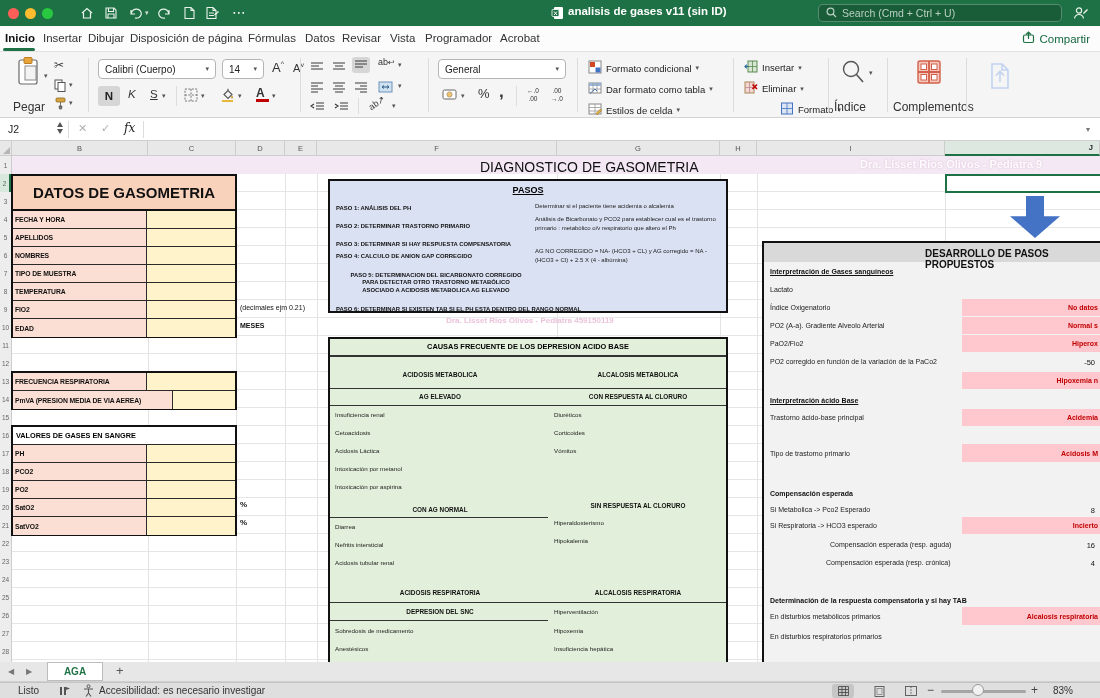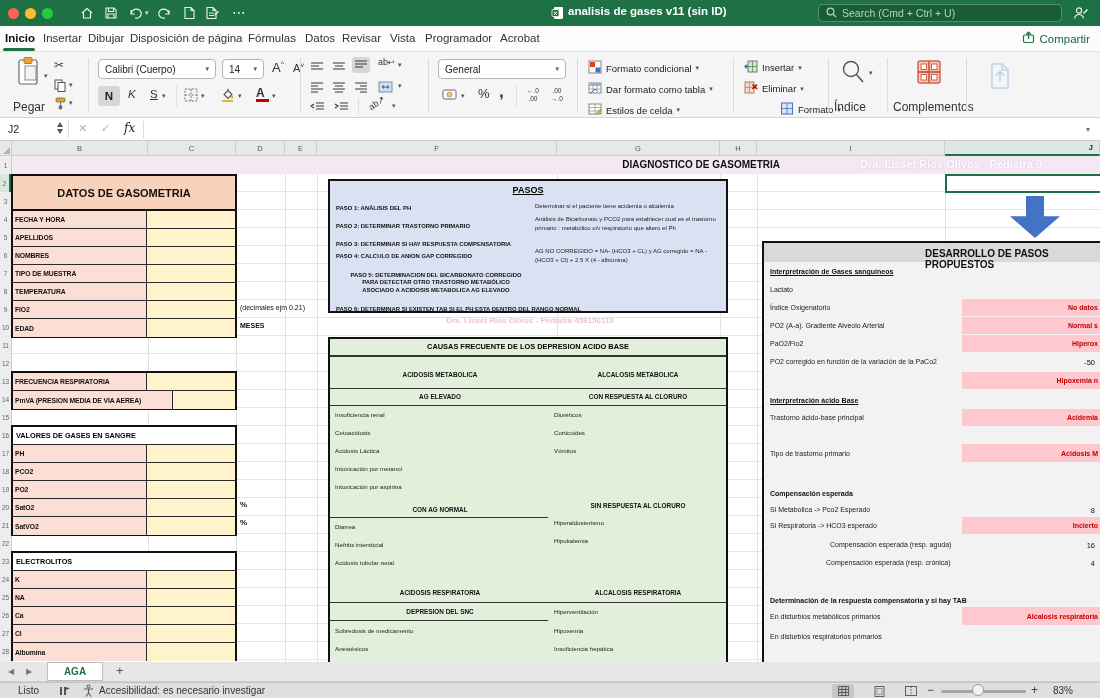--- a/index.html
+++ b/index.html
@@ -71,21 +71,21 @@
   .dsec{position:absolute;font-size:7px;font-weight:bold;color:#111;text-decoration:underline;}
   .dsecn{position:absolute;font-size:7px;font-weight:bold;color:#111;}
   .pk{position:absolute;left:962px;width:140px;height:17px;background:#FFC7CE;color:#C00000;font-weight:bold;font-size:7px;display:flex;align-items:center;justify-content:flex-end;padding-right:4px;box-sizing:border-box;}
   .dv{position:absolute;left:1040px;width:55px;text-align:right;font-size:7.5px;color:#111;}
   .bluearrow{left:1010px;top:196px;width:50px;height:42px;background:#4472C4;clip-path:polygon(32% 0,68% 0,68% 48%,100% 48%,50% 100%,0 48%,32% 48%);}
 
   
   .lavband{left:12px;top:156px;width:1088px;height:18px;background:#F3E8F3;}
   .wm-top{position:absolute;left:860px;top:158px;width:260px;font-size:11px;font-weight:bold;color:rgba(255,255,255,0.92);text-shadow:0 0 2px rgba(210,160,200,0.6);white-space:nowrap;overflow:hidden;}
   .wm-mid{position:absolute;left:395px;top:316px;width:270px;text-align:center;font-size:8px;font-weight:bold;color:#EBC3DC;white-space:nowrap;}
-  .sheettitle{position:absolute;left:480px;top:159px;width:300px;text-align:right;font-size:10px;font-weight:bold;color:#111;}
+  .sheettitle{position:absolute;left:480px;top:159px;width:300px;text-align:left;font-size:14px;font-weight:normal;color:#111;}
 
   
   .selcell{left:945px;top:174px;width:160px;height:19px;background:#fff;border:2px solid #1E7145;box-sizing:border-box;}
 
   
   .sheettabs{left:0;top:662px;width:1100px;height:20px;background:#E7E7E7;border-bottom:1px solid #cfcfcf;box-sizing:border-box;}
   .sheettab{position:absolute;left:47px;top:0;width:56px;height:19px;background:#fff;border:1px solid #bdbdbd;box-sizing:border-box;color:#217346;font-weight:bold;font-size:10px;display:flex;align-items:center;justify-content:center;}
   .statusbar{left:0;top:682px;width:1100px;height:16px;background:#DFDFDF;border-top:1px solid #c4c4c4;box-sizing:border-box;font-size:10px;color:#333;}
   .track{position:absolute;left:941px;top:7px;width:85px;height:3px;background:#a5a5a5;border-radius:2px;}
   .thumb{position:absolute;left:972px;top:1px;width:12px;height:12px;border-radius:50%;background:#f2f2f2;border:1px solid #9a9a9a;box-sizing:border-box;}
@@ -423,21 +423,21 @@
     <div class="rownum" style="top:486px;">28</div>
   </div>
 
   <div class="abs lavband"></div>
   <div class="sheettitle">DIAGNOSTICO DE GASOMETRIA</div>
   <div class="wm-top">Dra. Lisset Rios Olivos - Pediatra 9</div>
   <div class="abs selcell"></div>
   <div class="abs bluearrow"></div>
 
   <div class="ltwrap" style="top:174px;height:37px;background:#F9D2BC;border-width:2px;">
-    <div class="ctr b" style="height:33px;font-size:11px;color:#111;">DATOS DE GASOMETRIA</div>
+    <div class="ctr b" style="height:33px;font-size:15px;color:#111;">DATOS DE GASOMETRIA</div>
   </div>
   <div class="ltwrap" style="top:209px;height:129px;">
     <div class="ltrow">
         <div class="ltl">FECHA Y HORA</div>
         <div class="ltv"></div>
       </div>
     <div class="ltrow">
         <div class="ltl">APELLIDOS</div>
         <div class="ltv"></div>
       </div>
@@ -495,43 +495,20 @@
         <div class="ltv"></div>
       </div>
     <div class="ltrow last">
         <div class="ltl">SatVO2</div>
         <div class="ltv"></div>
       </div>
   </div>
   <div class="note b" style="left:240px;top:500px;font-size:8px;">%</div>
   <div class="note b" style="left:240px;top:518px;font-size:8px;">%</div>
 
-  <div class="ltwrap" style="top:551px;height:110px;">
-    <div class="lthead2">ELECTROLITOS</div>
-    <div class="ltrow">
-        <div class="ltl">K</div>
-        <div class="ltv"></div>
-      </div>
-    <div class="ltrow">
-        <div class="ltl">NA</div>
-        <div class="ltv"></div>
-      </div>
-    <div class="ltrow">
-        <div class="ltl">Ca</div>
-        <div class="ltv"></div>
-      </div>
-    <div class="ltrow">
-        <div class="ltl">Cl</div>
-        <div class="ltv"></div>
-      </div>
-    <div class="ltrow last">
-        <div class="ltl">Albumina</div>
-        <div class="ltv"></div>
-      </div>
-  </div>
 
   <div class="abs pasosbox">
     <div class="abs b" style="left:0;top:4px;width:396px;text-align:center;font-size:9px;text-decoration:underline;">PASOS</div>
     <div class="ps" style="left:6px;top:24px;">PASO 1:  ANÁLISIS DEL PH</div>
     <div class="ps" style="left:6px;top:42px;">PASO 2: DETERMINAR TRASTORNO PRIMARIO</div>
     <div class="ps" style="left:6px;top:60px;">PASO 3: DETERMINAR SI HAY RESPUESTA COMPENSATORIA</div>
     <div class="ps" style="left:6px;top:72px;">PASO 4: CALCULO DE ANION GAP CORREGIDO</div>
     <div class="ps" style="left:16px;top:91px;width:180px;text-align:center;">PASO 5: DETERMINACION DEL BICARBONATO CORREGIDO PARA DETECTAR OTRO TRASTORNO METABÓLICO ASOCIADO A ACIDOSIS METABOLICA AG ELEVADO</div>
     <div class="ps" style="left:6px;top:125px;">PASO 6: DETERMINAR SI EXISTEN TAB SI EL PH ESTA DENTRO DEL RANGO NORMAL</div>
     <div class="pn" style="left:205px;top:21px;width:188px;">Determinar si el paciente tiene acidemia o alcalemia</div>

